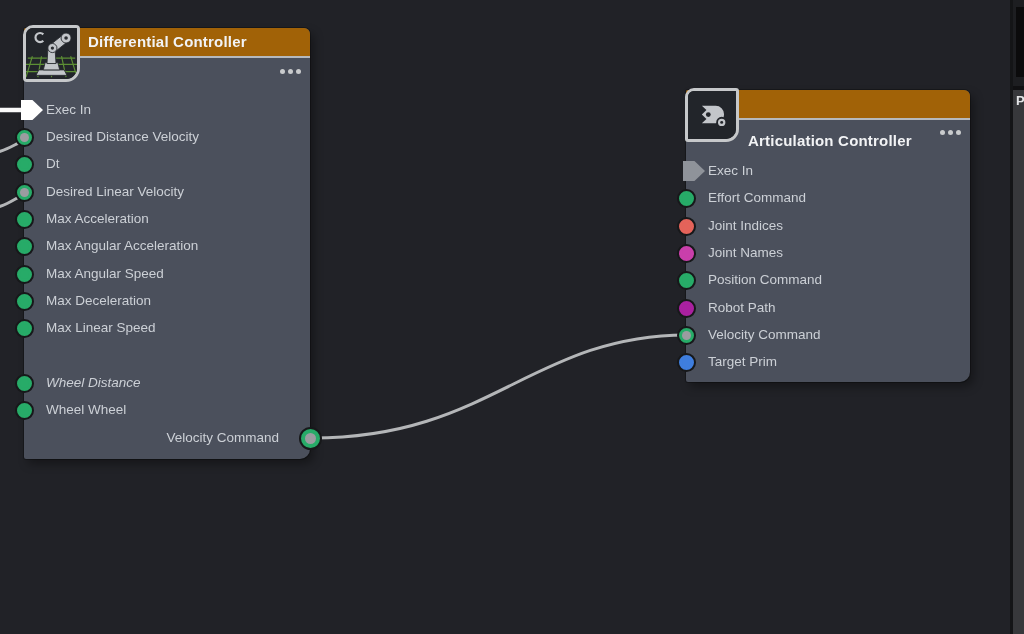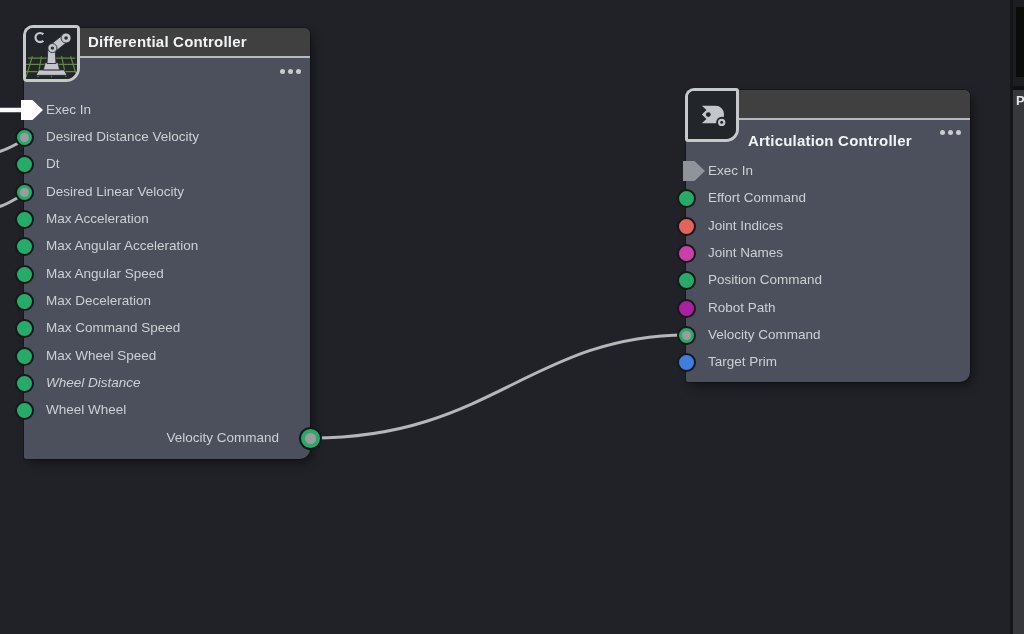--- a/index.html
+++ b/index.html
@@ -7,21 +7,21 @@
   body { font-family:"Liberation Sans","DejaVu Sans",sans-serif; background:#212227; position:relative; }
 
   .canvas { position:absolute; inset:0; background:#212227; }
 
   .wires { position:absolute; left:0; top:0; width:1024px; height:634px; z-index:1; pointer-events:none; }
   .wires path { fill:none; stroke-linecap:round; }
 
   .node { position:absolute; background:#4b505c; z-index:2;
           border-radius:2px 6px 10px 2px;
           box-shadow:0 0 0 1px rgba(0,0,0,0.28), 4px 5px 10px rgba(0,0,0,0.35); }
-  .node-header { position:absolute; left:0; top:0; right:0; height:30px; background:#404040;
+  .node-header { position:absolute; left:0; top:0; right:0; height:30px; background:#a16207;
                  border-bottom:2px solid #b6b9bd; border-radius:2px 6px 0 0;padding-left:20px; }
   .node-title { position:absolute; top:5px; font-size:15px; font-weight:700; color:#f2f3f5;
                 letter-spacing:.2px; white-space:nowrap; }
   .icon-box { position:absolute; background:#22252a; border:3px solid #c6c8ca;
               border-radius:10px 4px 14px 4px; z-index:3; overflow:hidden; }
   .dots { position:absolute; right:9px; display:flex; gap:3px; cursor:pointer; }
   .dots i { width:5px; height:5px; border-radius:50%; background:#c9cbcd; display:block; }
 
   .row { position:absolute; left:0; right:0; height:22px; line-height:22px; }
   .plabel { position:absolute; left:22px; top:0; font-size:13.5px; color:#ccd0d6; white-space:nowrap; }
@@ -131,27 +131,21 @@
     <div class="row" style="top:235px;">
       <span class="dot" style="background: rgb(39, 171, 104);">
           <span class="dot-in" style="background: rgb(39, 171, 104);"></span>
         </span>
       <span class="plabel">Max Angular Speed</span>
     </div>
     <div class="row" style="top:289px;">
       <span class="dot" style="background: rgb(39, 171, 104);">
           <span class="dot-in" style="background: rgb(39, 171, 104);"></span>
         </span>
-      <span class="plabel">Max Command Speed</span>
-    </div>
-    <div class="row" style="top:317px;">
-      <span class="dot" style="background: rgb(39, 171, 104);">
-          <span class="dot-in" style="background: rgb(39, 171, 104);"></span>
-        </span>
-      <span class="plabel">Max Wheel Speed</span>
+      <span class="plabel">Max Linear Speed</span>
     </div>
     <div class="row" style="top:344px;font-style:italic;">
       <span class="dot" style="background: rgb(39, 171, 104);">
           <span class="dot-in" style="background: rgb(39, 171, 104);"></span>
         </span>
       <span class="plabel">Wheel Distance</span>
     </div>
     <div class="row" style="top:371px;">
       <span class="dot" style="background: rgb(39, 171, 104);">
           <span class="dot-in" style="background: rgb(39, 171, 104);"></span>

